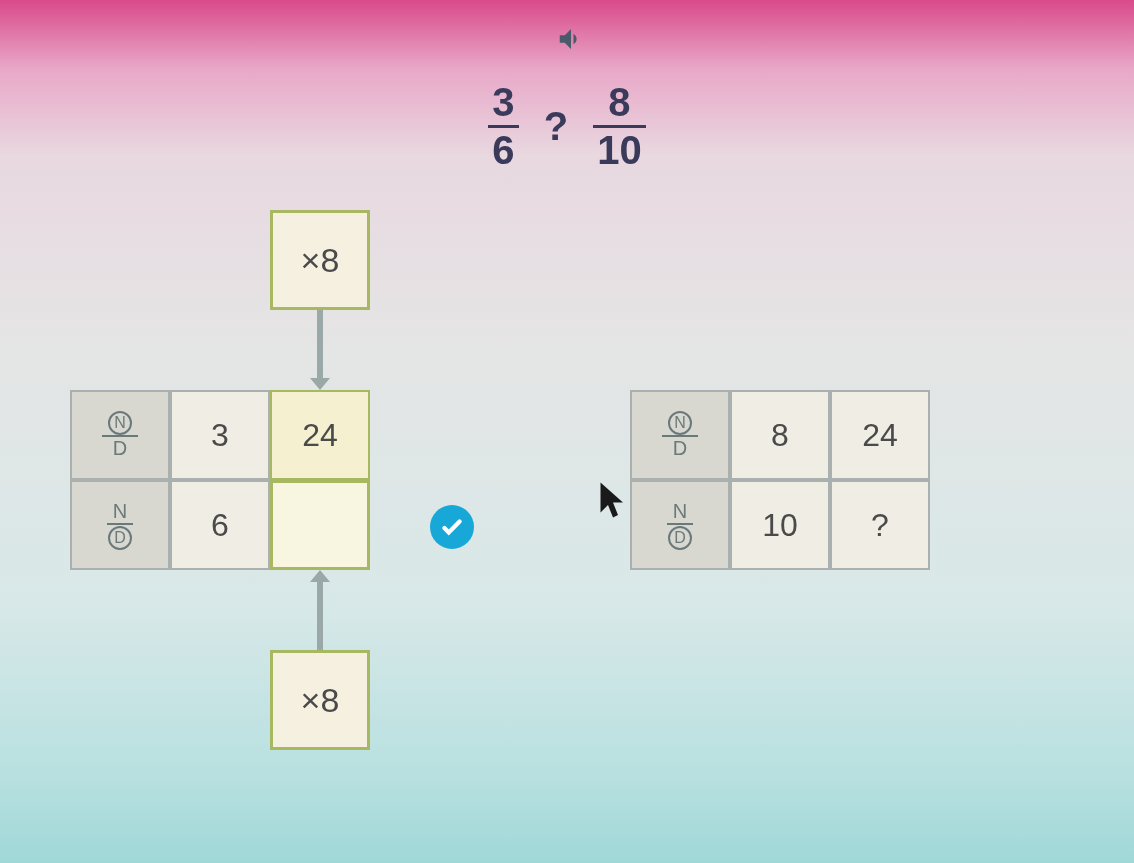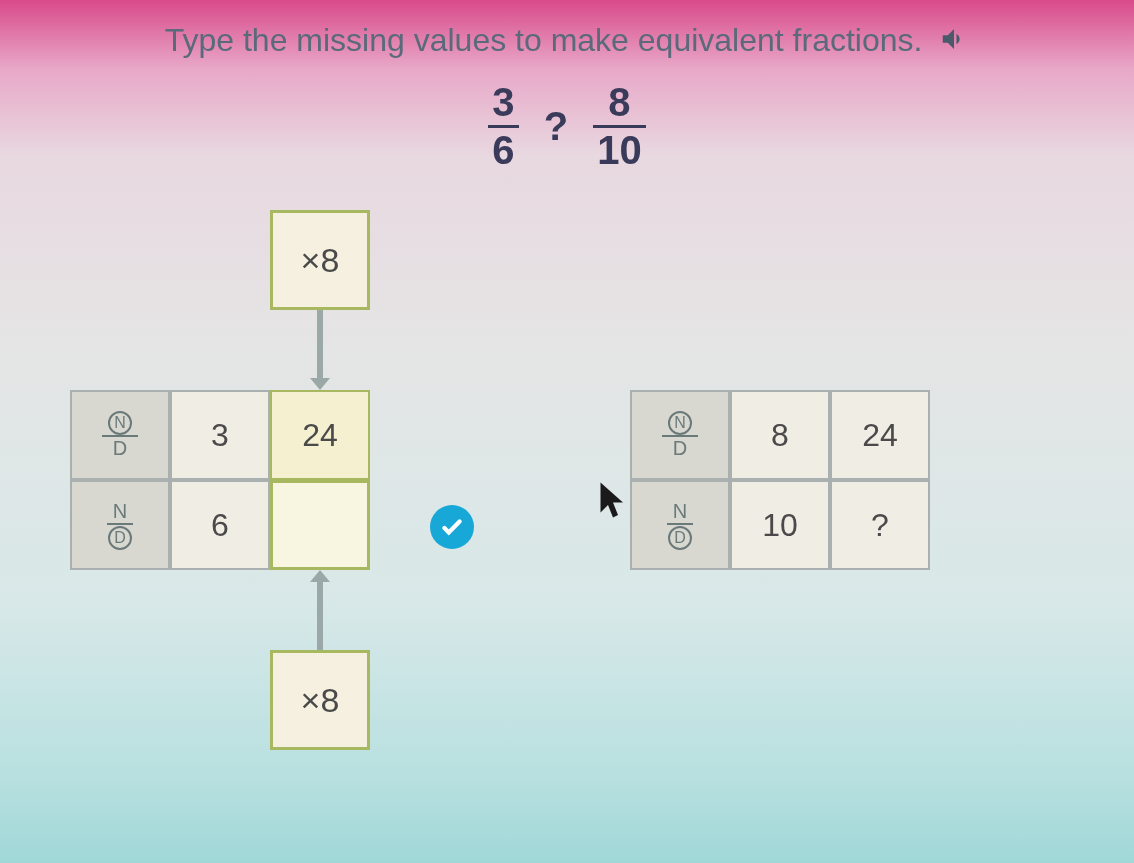--- a/index.html
+++ b/index.html
@@ -145,21 +145,20 @@
   left: 528px;
   top: 270px;
   width: 30px;
   height: 40px;
 }
 </style>
 </head>
 <body>
 
 <div class="instruction">
-  <span>Type the missing values to make equivalent fractions.</span>
   <span class="audio-icon">
     <svg width="30" height="30" viewBox="0 0 24 24" fill="#4a5a6a">
         <path d="M3 9v6h4l5 5V4L7 9H3zm13.5 3c0-1.8-1-3.3-2.5-4v8c1.5-.7 2.5-2.2 2.5-4z"></path>
       </svg>
   </span>
 </div>
 
 <div class="equation">
   <span class="frac">
     <span class="num">3</span>

